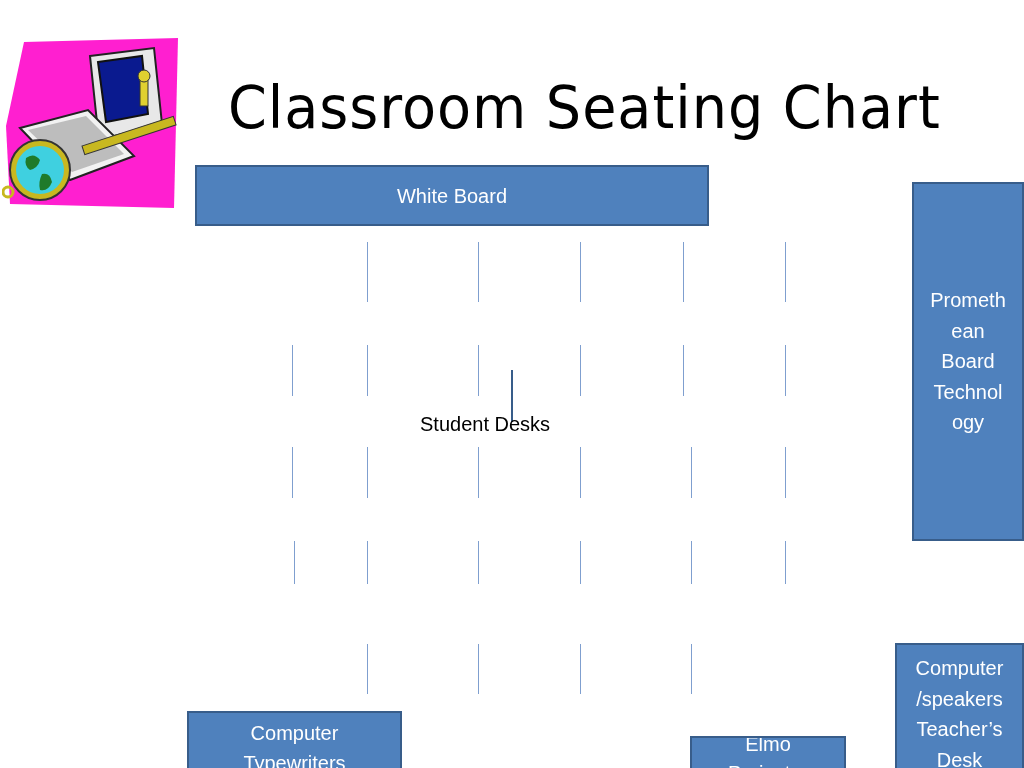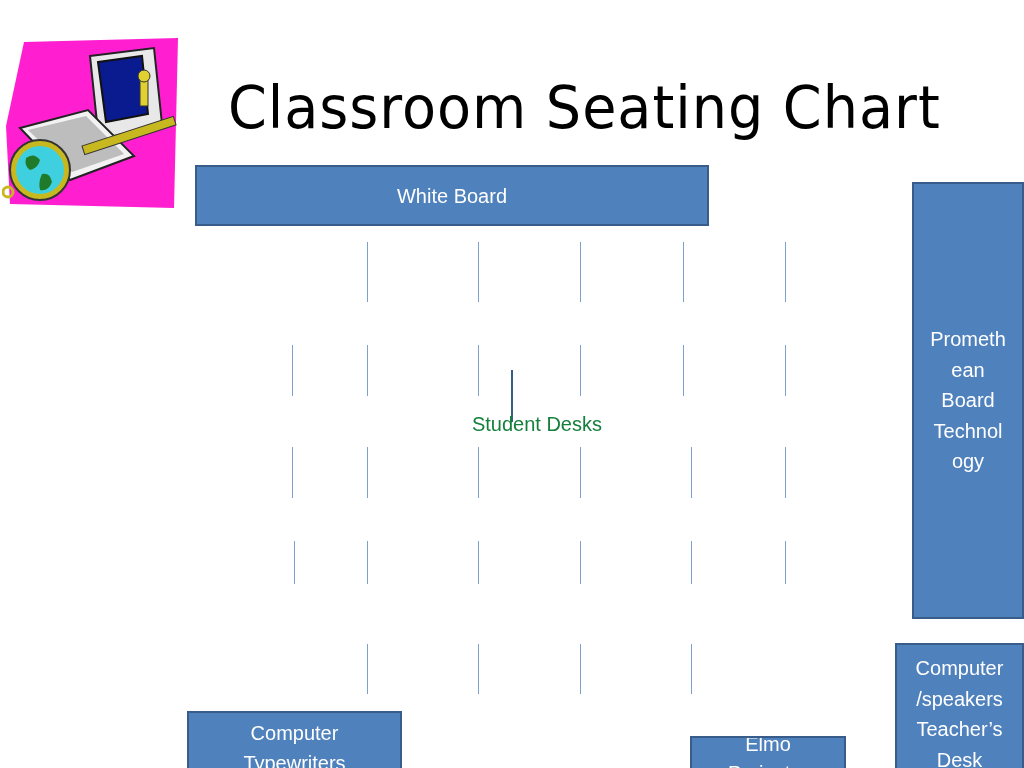--- a/index.html
+++ b/index.html
@@ -18,34 +18,34 @@
 
     .box {
       position: absolute; background: #4f81bd; border: 2px solid #385d8a;
       color: #ffffff; font-family: "Liberation Sans", sans-serif;
       display: flex; align-items: center; justify-content: center; text-align: center;
       overflow: hidden;
     }
     .box span { white-space: pre-line; line-height: 1.3; }
 
     .whiteboard { left: 195px; top: 153px; width: 514px; height: 61px; font-size: 20px; text-align: right; }
-    .promethean { left: 912px; top: 170px; width: 112px; height: 437px; font-size: 20px; }
+    .promethean { left: 912px; top: 170px; width: 112px; height: 359px; font-size: 20px; }
     .promethean span { line-height: 1.53; }
     .teacher { left: 895px; top: 631px; width: 129px; height: 140px; font-size: 20px; align-items: flex-start; padding-top: 8px; }
     .teacher span { line-height: 1.53; }
     .typewriters { left: 187px; top: 699px; width: 215px; height: 72px; font-size: 20px; align-items: flex-start; padding-top: 5px; }
     .typewriters span { line-height: 1.5; }
     .elmo { left: 690px; top: 724px; width: 156px; height: 50px; font-size: 20px; align-items: flex-start; }
     .elmo span { line-height: 1.45; margin-top: -8px; }
 
     .desk { position: absolute; width: 1px; background: #7f9fcf; }
     .pointer { position: absolute; left: 511px; top: 358px; width: 2px; height: 52px; background: #385d8a; }
     .desk-label {
-      position: absolute; left: 420px; top: 401px; width: 182px; text-align: right;
-      font-family: "Liberation Sans", sans-serif; font-size: 20px; color: #15803d;
+      position: absolute; left: 420px; top: 401px; width: 182px; text-align: left;
+      font-family: "Liberation Sans", sans-serif; font-size: 20px; color: #000000;
     }
   </style>
 </head>
 <body>
 
 <div class="slide">
 
   <svg class="clipart" viewBox="0 0 182 176">
     <polygon points="22,6 176,2 172,172 8,168 4,90" fill="#ff1fd0"></polygon>
     <polygon points="88,20 152,12 160,88 112,100 96,96" fill="#e8e8e8" stroke="#222" stroke-width="2"></polygon>

